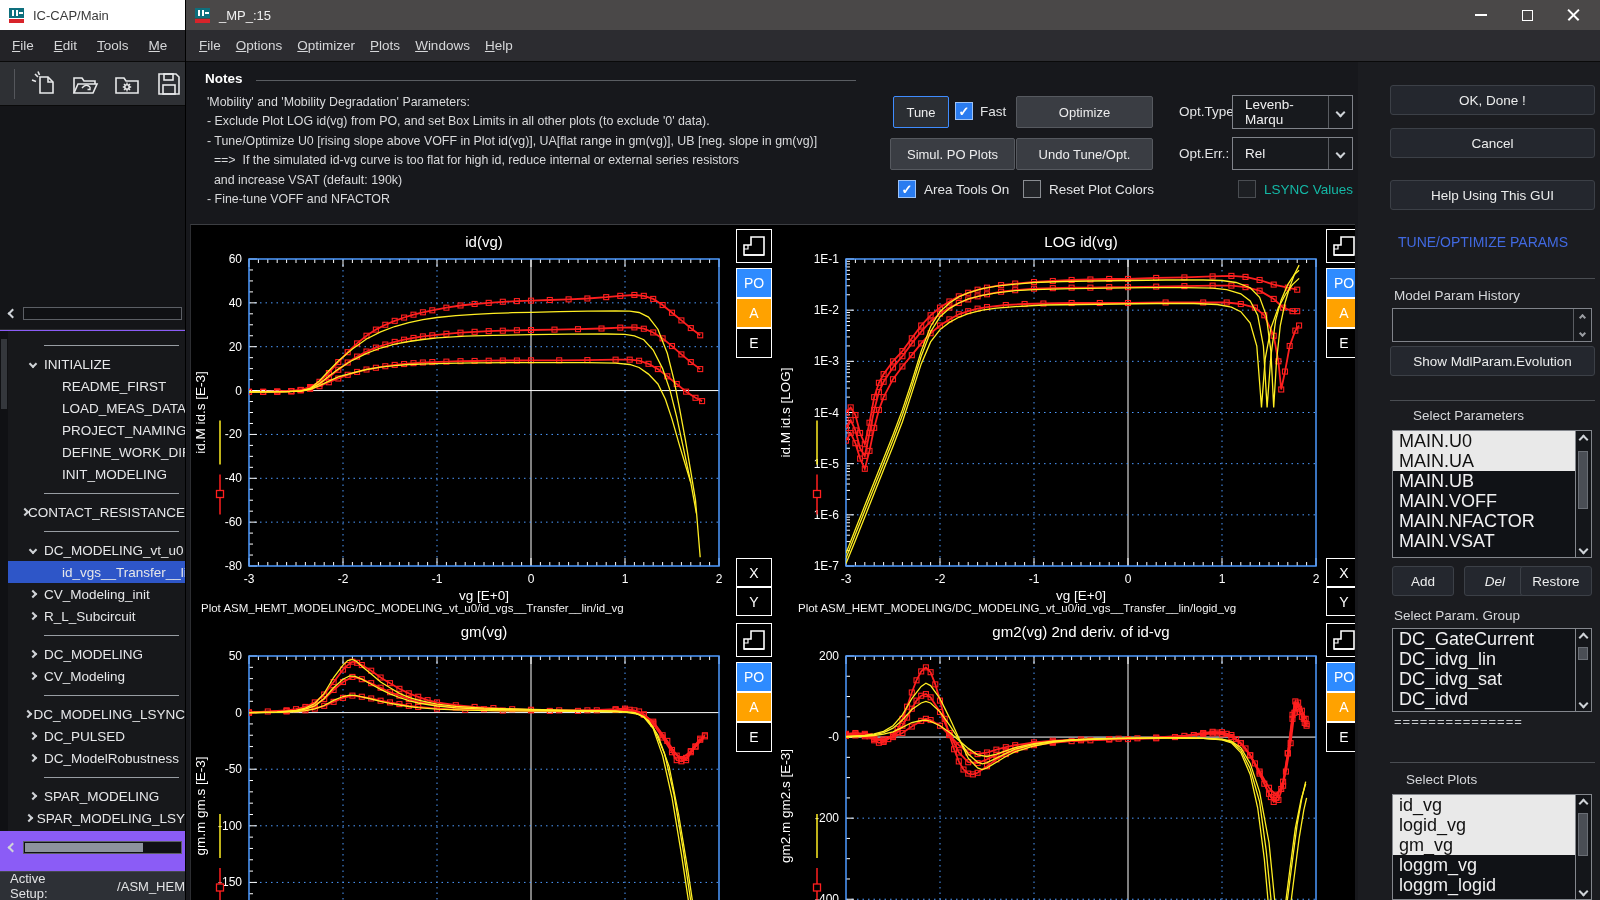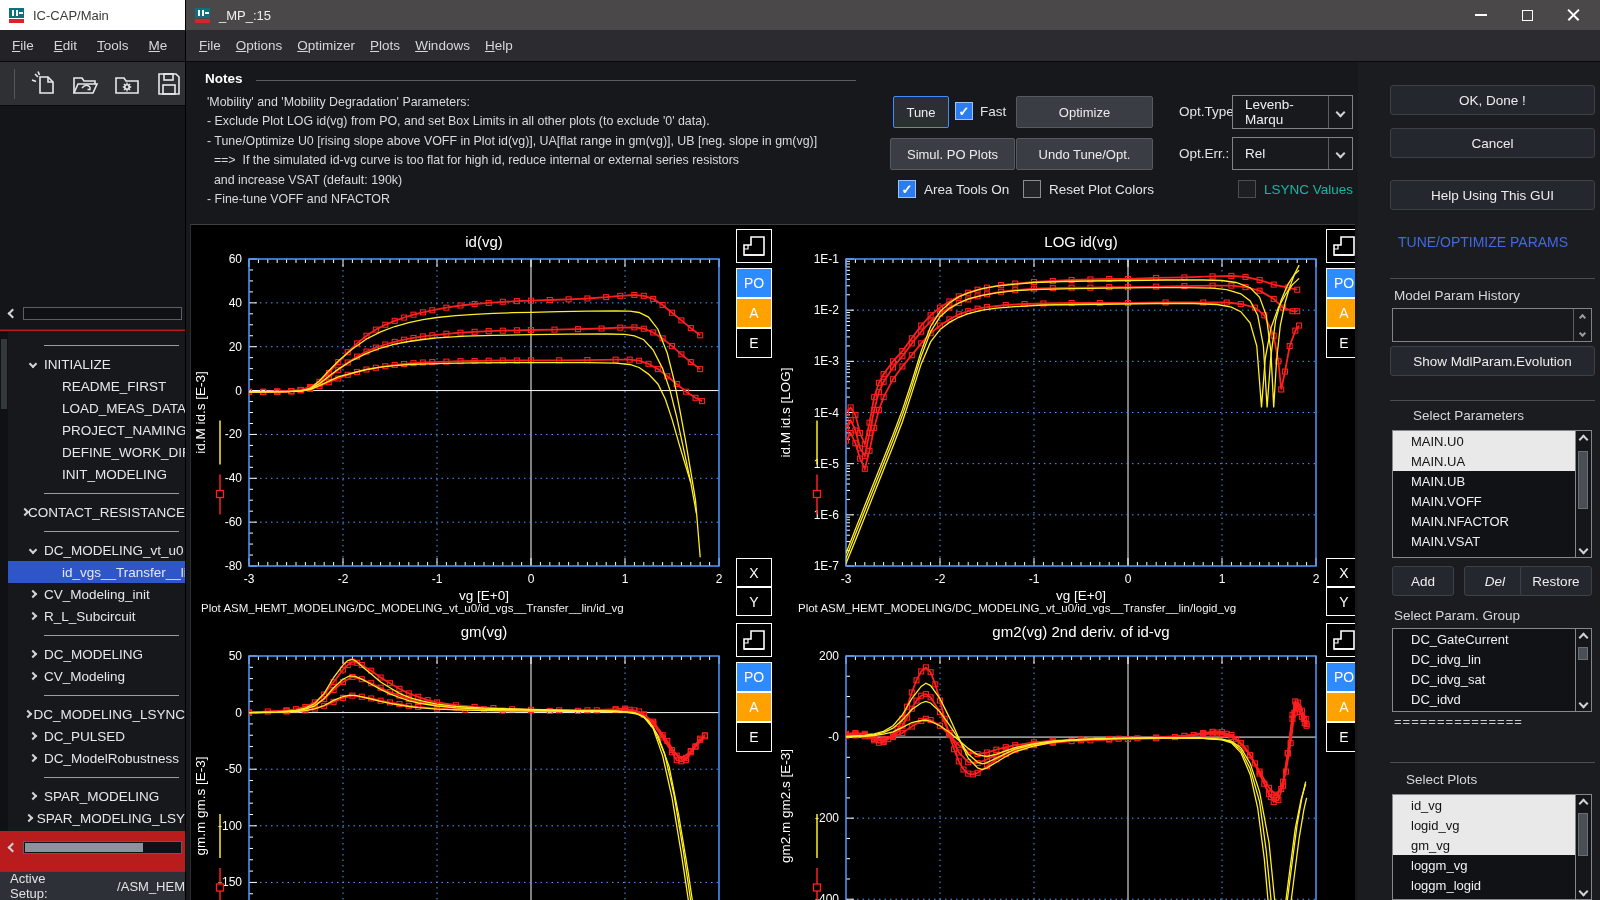--- a/index.html
+++ b/index.html
@@ -1,21 +1,21 @@
 <!DOCTYPE html>
 <html><head>
 <meta charset="utf-8">
 <style>
   * { margin:0; padding:0; box-sizing:border-box; }
   html,body { width:1600px; height:900px; overflow:hidden; background:#101012;
     font-family:"Liberation Sans", sans-serif; }
 
   
   #win-left { position:absolute; left:0; top:0; width:186px; height:900px;
-    background:#b91c1c; border-right:1px solid #000; }
+    background:#8b5cf6; border-right:1px solid #000; }
   #lw-titlebar { position:absolute; left:0; top:0; width:100%; height:30px; background:#ffffff;
     display:flex; align-items:center; padding-left:8px; gap:8px; }
   #lw-title { color:#3a3a3a; font-size:13px; }
   .menubar { position:absolute; left:0; width:100%; height:32px; display:flex; align-items:center;
     column-gap:20px; background:#232327; border-bottom:1px solid #0a0a0a; }
   .menu-item { color:#d6d7d9; font-size:13.5px; cursor:default; }
   .menu-item u { text-decoration:underline; }
   #lw-menubar { top:30px; padding-left:12px; }
   #lw-toolbar { position:absolute; left:0; top:62px; width:100%; height:44px; background:#2e3034;
     border-bottom:1px solid #0a0a0a; display:flex; align-items:center; gap:11px; padding-left:14px; }
@@ -113,21 +113,21 @@
   #rp-section-title { position:absolute; left:40px; top:172px; color:#4169e1; font-size:14px; }
   #history-combo { position:absolute; left:34px; top:246px; width:200px; height:34px;
     border:1px solid #80838a; background:#17191d; display:flex; }
   #history-combo .box { flex:1; }
   .spinner { width:18px; border-left:1px solid #5a5d62; display:flex; flex-direction:column; }
   .spinner div { flex:1; display:flex; align-items:center; justify-content:center; }
   .spinner .chev { width:5px; height:5px; border-color:#9a9da2; }
   .listbox { position:absolute; left:34px; width:200px; border:1px solid #84878d; background:#101216;
     display:flex; overflow:hidden; }
   .list-rows { flex:1; overflow:hidden; }
-  .list-row { height:20px; color:#f0f0f1; font-size:13px; padding-left:18px; display:flex; align-items:center; white-space:nowrap; }
+  .list-row { height:20px; color:#f0f0f1; font-size:18px; padding-left:6px; display:flex; align-items:center; white-space:nowrap; }
   .list-row.sel { background:#e9e9e9; color:#111; }
   .vscroll { width:16px; border-left:1px solid #84878d; background:#14161a; display:flex; flex-direction:column; align-items:center; }
   .vscroll .vs-btn { height:16px; display:flex; align-items:center; justify-content:center; width:100%; }
   .vscroll .vs-track { flex:1; width:100%; position:relative; }
   .vscroll .vs-thumb { position:absolute; left:2px; width:10px; background:#4a4e55; border:1px solid #6a6e75; }
   #rp-equals { position:absolute; left:36px; top:652px; color:#c9ccd0; font-size:13px; letter-spacing:1px; }
 </style>
 </head>
 <body>
 

